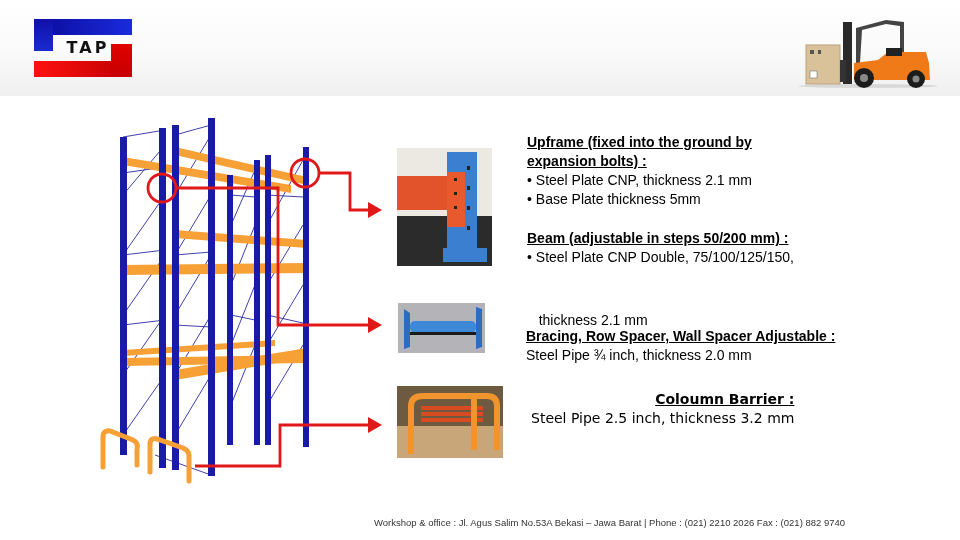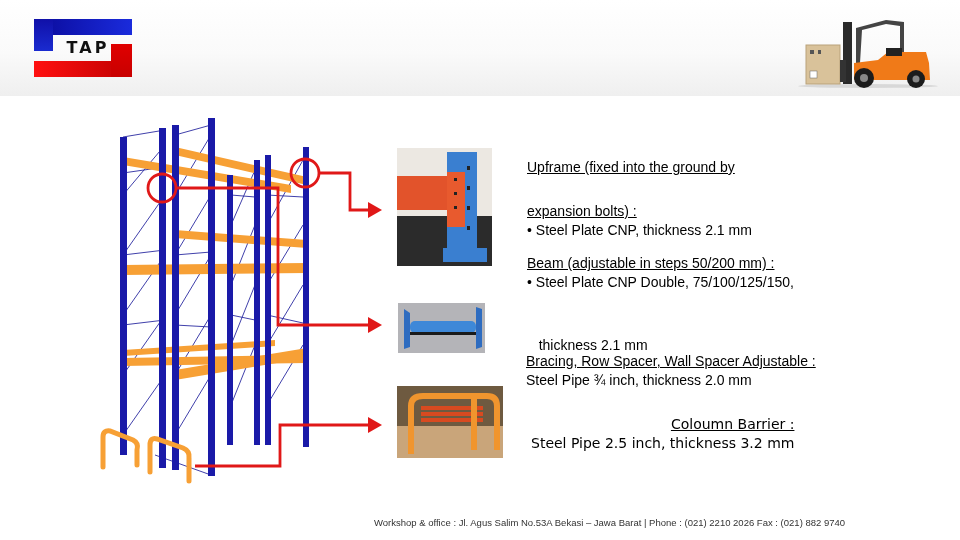--- a/index.html
+++ b/index.html
@@ -9,21 +9,21 @@
   .logo .blue-top { position:absolute; left:0; top:0; width:98px; height:16px; background:linear-gradient(90deg,#0a0a9a,#1a2bdc); }
   .logo .blue-left { position:absolute; left:0; top:0; width:19px; height:32px; background:linear-gradient(180deg,#1010a8,#1a2bd0); }
   .logo .red-bot { position:absolute; left:0; top:42px; width:98px; height:16px; background:linear-gradient(90deg,#ff1010,#c00000); }
   .logo .red-right { position:absolute; left:77px; top:25px; width:21px; height:33px; background:linear-gradient(180deg,#e00000,#c80000); }
   .logo .text { position:absolute; left:28px; top:18px; width:52px; height:22px; font-family:"DejaVu Sans", sans-serif; font-weight:bold; font-size:16px; letter-spacing:3px; color:#111; text-align:center; line-height:22px; }
   .title { position:absolute; left:300px; top:33px; width:360px; text-align:center; font-size:24px; font-weight:bold; color:#3a3a3a; }
   .forklift { position:absolute; left:796px; top:8px; width:144px; height:84px; }
   .rack { position:absolute; left:95px; top:115px; width:240px; height:380px; }
   .photo { position:absolute; }
   .spec { position:absolute; color:#000; font-size:14px; line-height:19px; }
-  .spec .head { font-weight:normal; text-decoration:underline;margin-top:25px; }
+  .spec .head { font-weight:bold; text-decoration:underline; }
   .spec .sans2 { font-family:"DejaVu Sans", sans-serif; font-size:14px; }
   .footer { position:absolute; left:374px; top:517px; font-size:9.5px; color:#333; white-space:nowrap; }
   .connectors { position:absolute; left:0; top:0; width:960px; height:540px; pointer-events:none; }
 </style>
 </head>
 <body>
 
 <div class="header">
   <div class="logo">
     <div class="blue-top"></div>
@@ -162,20 +162,21 @@
       <rect x="24" y="32" width="62" height="4"></rect>
     </g>
   <path d="M14 68 L14 20 Q14 10 26 10 L90 10 Q100 10 100 20 L100 64" fill="none" stroke="#f0952e" stroke-width="6"></path>
   <rect x="74" y="12" width="6" height="52" fill="#f0952e"></rect>
 </svg>
 
 <div class="spec" style="left:527px; top:133px;">
   <div class="head">Upframe  (fixed into the ground by</div>
   <div class="head">expansion bolts)   :</div>
   <div>• Steel Plate CNP, thickness 2.1 mm</div>
+  <div>• Base Plate thickness 5mm</div>
 </div>
 
 <div class="spec" style="left:527px; top:229px;">
   <div class="head">Beam (adjustable in steps 50/200 mm) :</div>
   <div>• Steel Plate CNP Double, 75/100/125/150,</div>
   <div style="white-space:pre;margin-top:44px;">   thickness 2.1 mm</div>
 </div>
 
 <div class="spec" style="left:526px; top:327px;">
   <div class="head">Bracing, Row Spacer, Wall  Spacer Adjustable :</div>

